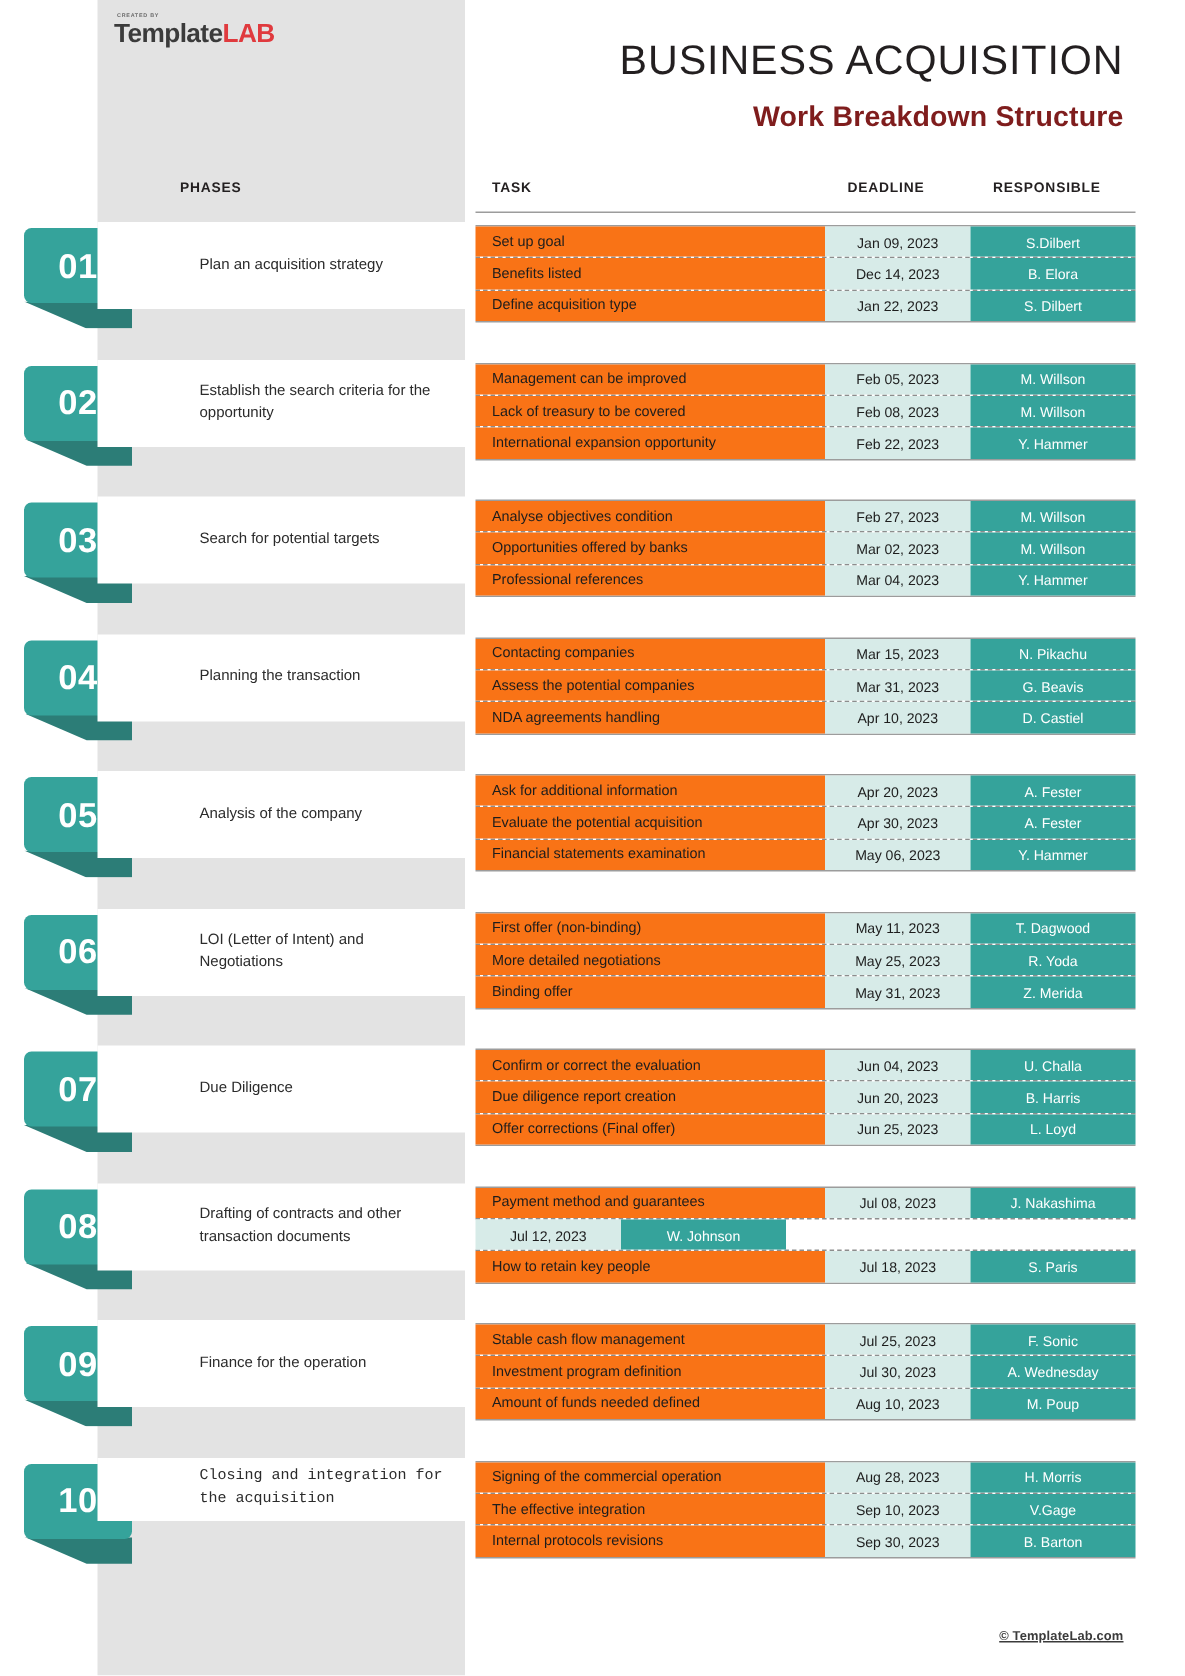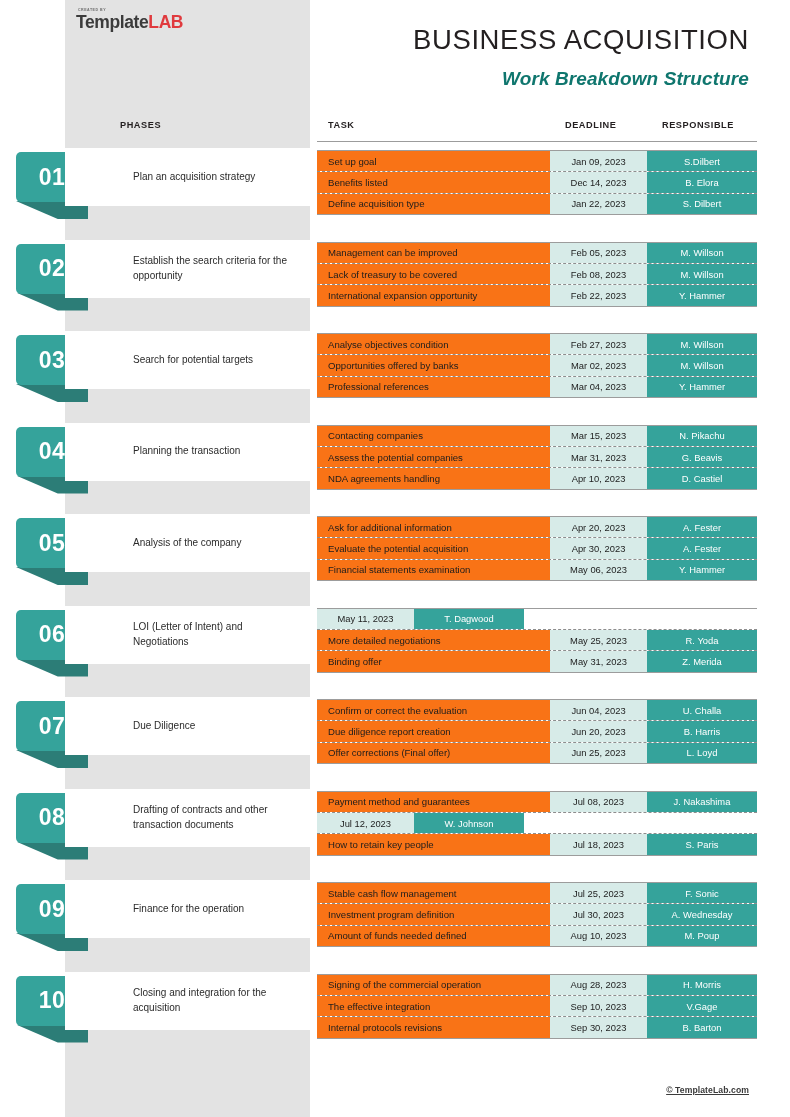--- a/index.html
+++ b/index.html
@@ -32,22 +32,22 @@
   .logo-main .t{color:#3b3b3b;}
   .logo-main .l{color:#e03a3e;}
   
   .title{
     position:absolute;right:41px;top:24px;
     font-size:27.5px;letter-spacing:.6px;color:#231f20;
     font-weight:400;text-align:right;white-space:nowrap;
   }
   .subtitle{
     position:absolute;right:41px;top:68px;
-    font-size:19px;color:#0f766e;font-weight:bold;
-    text-align:center;white-space:nowrap;letter-spacing:.1px;font-style:italic;
+    font-size:19px;color:#7f1d1d;font-weight:bold;
+    text-align:center;white-space:nowrap;letter-spacing:.1px;
   }
   
   .col-head{
     position:absolute;font-size:9.2px;font-weight:bold;
     color:#231f20;letter-spacing:.55px;
   }
   .ch-phases{left:120px;top:120px;}
   .ch-task{left:328px;top:120px;}
   .ch-deadline{left:565px;top:120px;}
   .ch-resp{left:662px;top:120px;}
@@ -283,20 +283,21 @@
         <div class="ribbon"></div>
         <div class="badge">
           <span class="badge-num">06</span>
         </div>
       </div>
       <div class="phase-card" style="top: 0px; height: 58px;">
         <div class="phase-label">LOI (Letter of Intent) and Negotiations</div>
       </div>
       <div class="tasks" style="top: 2px;">
         <div class="trow sep">
+          <div class="c-task">First offer (non-binding)</div>
           <div class="c-date">May 11, 2023</div>
           <div class="c-resp">T. Dagwood</div>
         </div>
         <div class="trow sep">
           <div class="c-task">More detailed negotiations</div>
           <div class="c-date">May 25, 2023</div>
           <div class="c-resp">R. Yoda</div>
         </div>
         <div class="trow">
           <div class="c-task">Binding offer</div>
@@ -388,21 +389,21 @@
         </div>
       </div>
     </div>
     <div class="phase" style="top: 971.5px; height: 70px;">
       <div class="badge-wrap" style="top: 4px;">
         <div class="ribbon"></div>
         <div class="badge">
           <span class="badge-num">10</span>
         </div>
       </div>
-      <div class="phase-card" style="top: 0px; height: 58px;">
+      <div class="phase-card" style="top: 0px; height: 42px; font-family: Liberation Mono, monospace;">
         <div class="phase-label">Closing and integration for the acquisition</div>
       </div>
       <div class="tasks" style="top: 2px;">
         <div class="trow sep">
           <div class="c-task">Signing of the commercial operation</div>
           <div class="c-date">Aug 28, 2023</div>
           <div class="c-resp">H. Morris</div>
         </div>
         <div class="trow sep">
           <div class="c-task">The effective integration</div>

